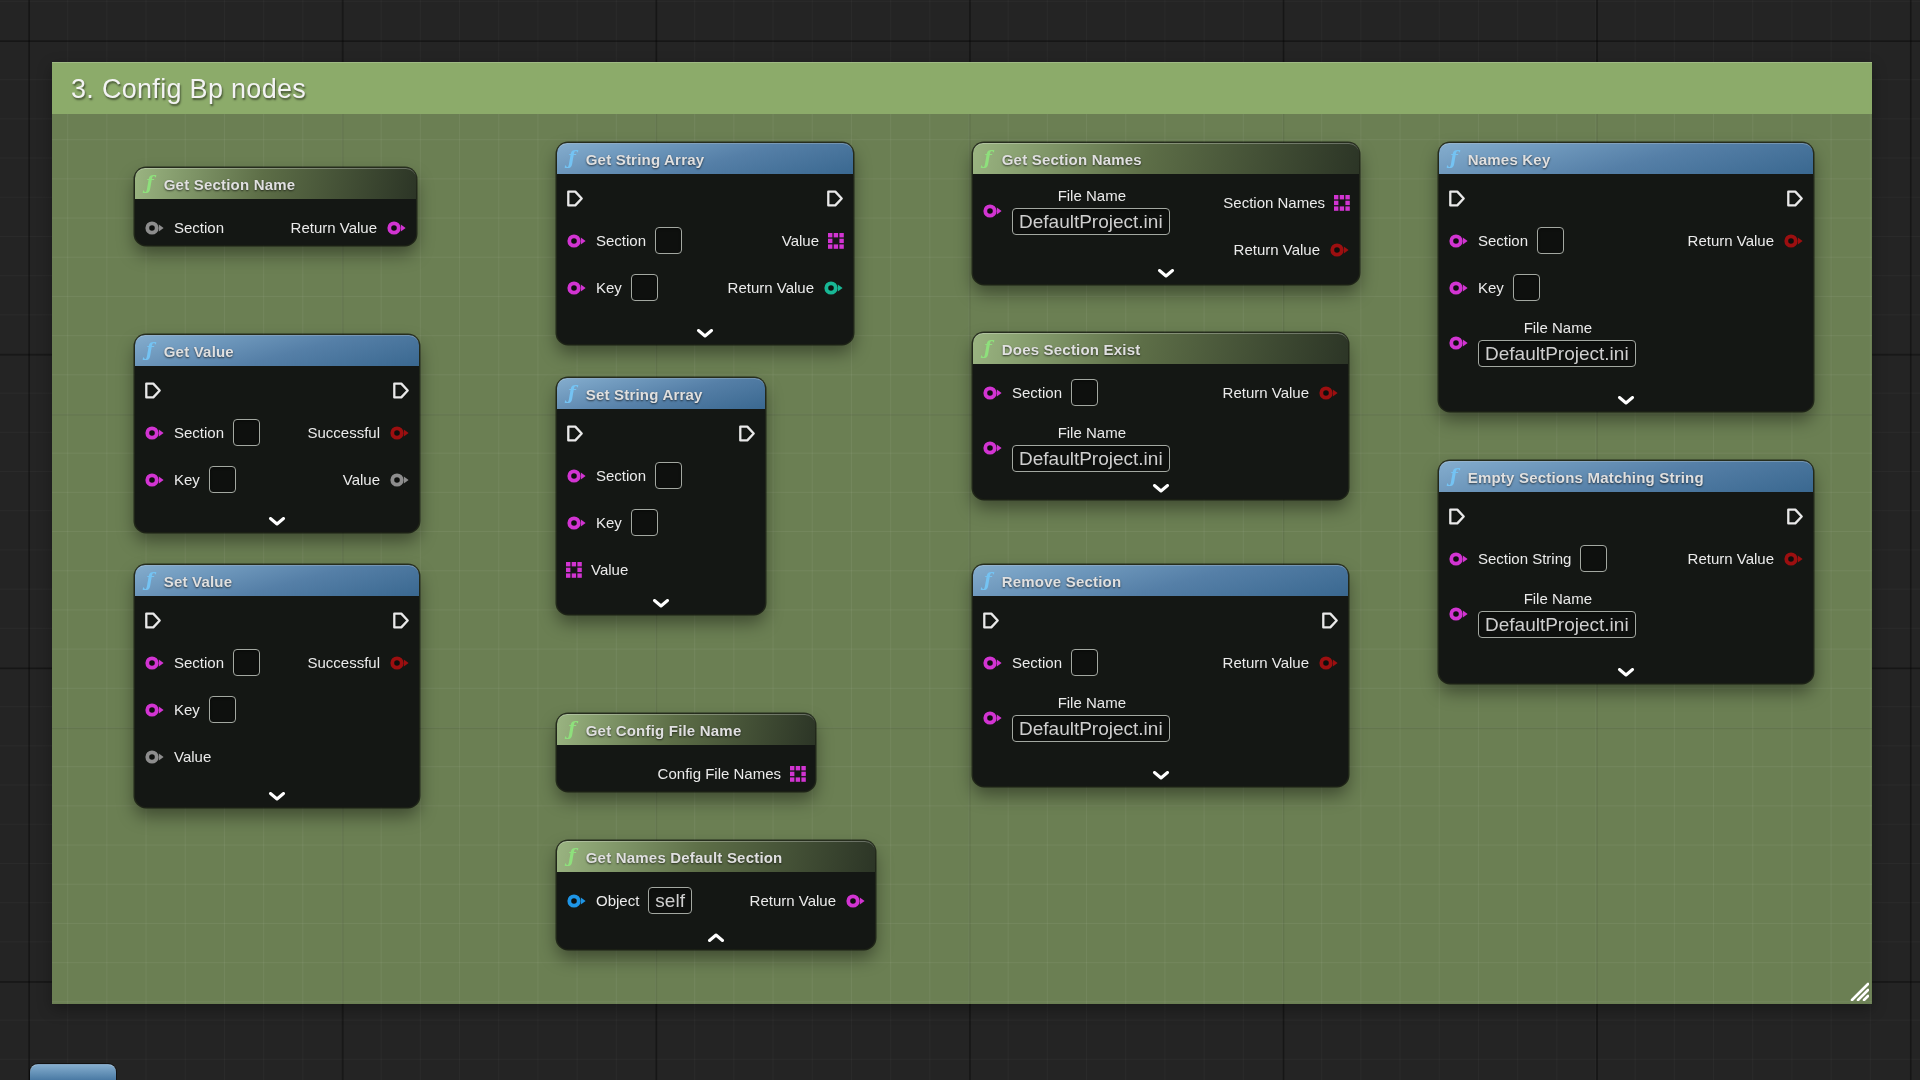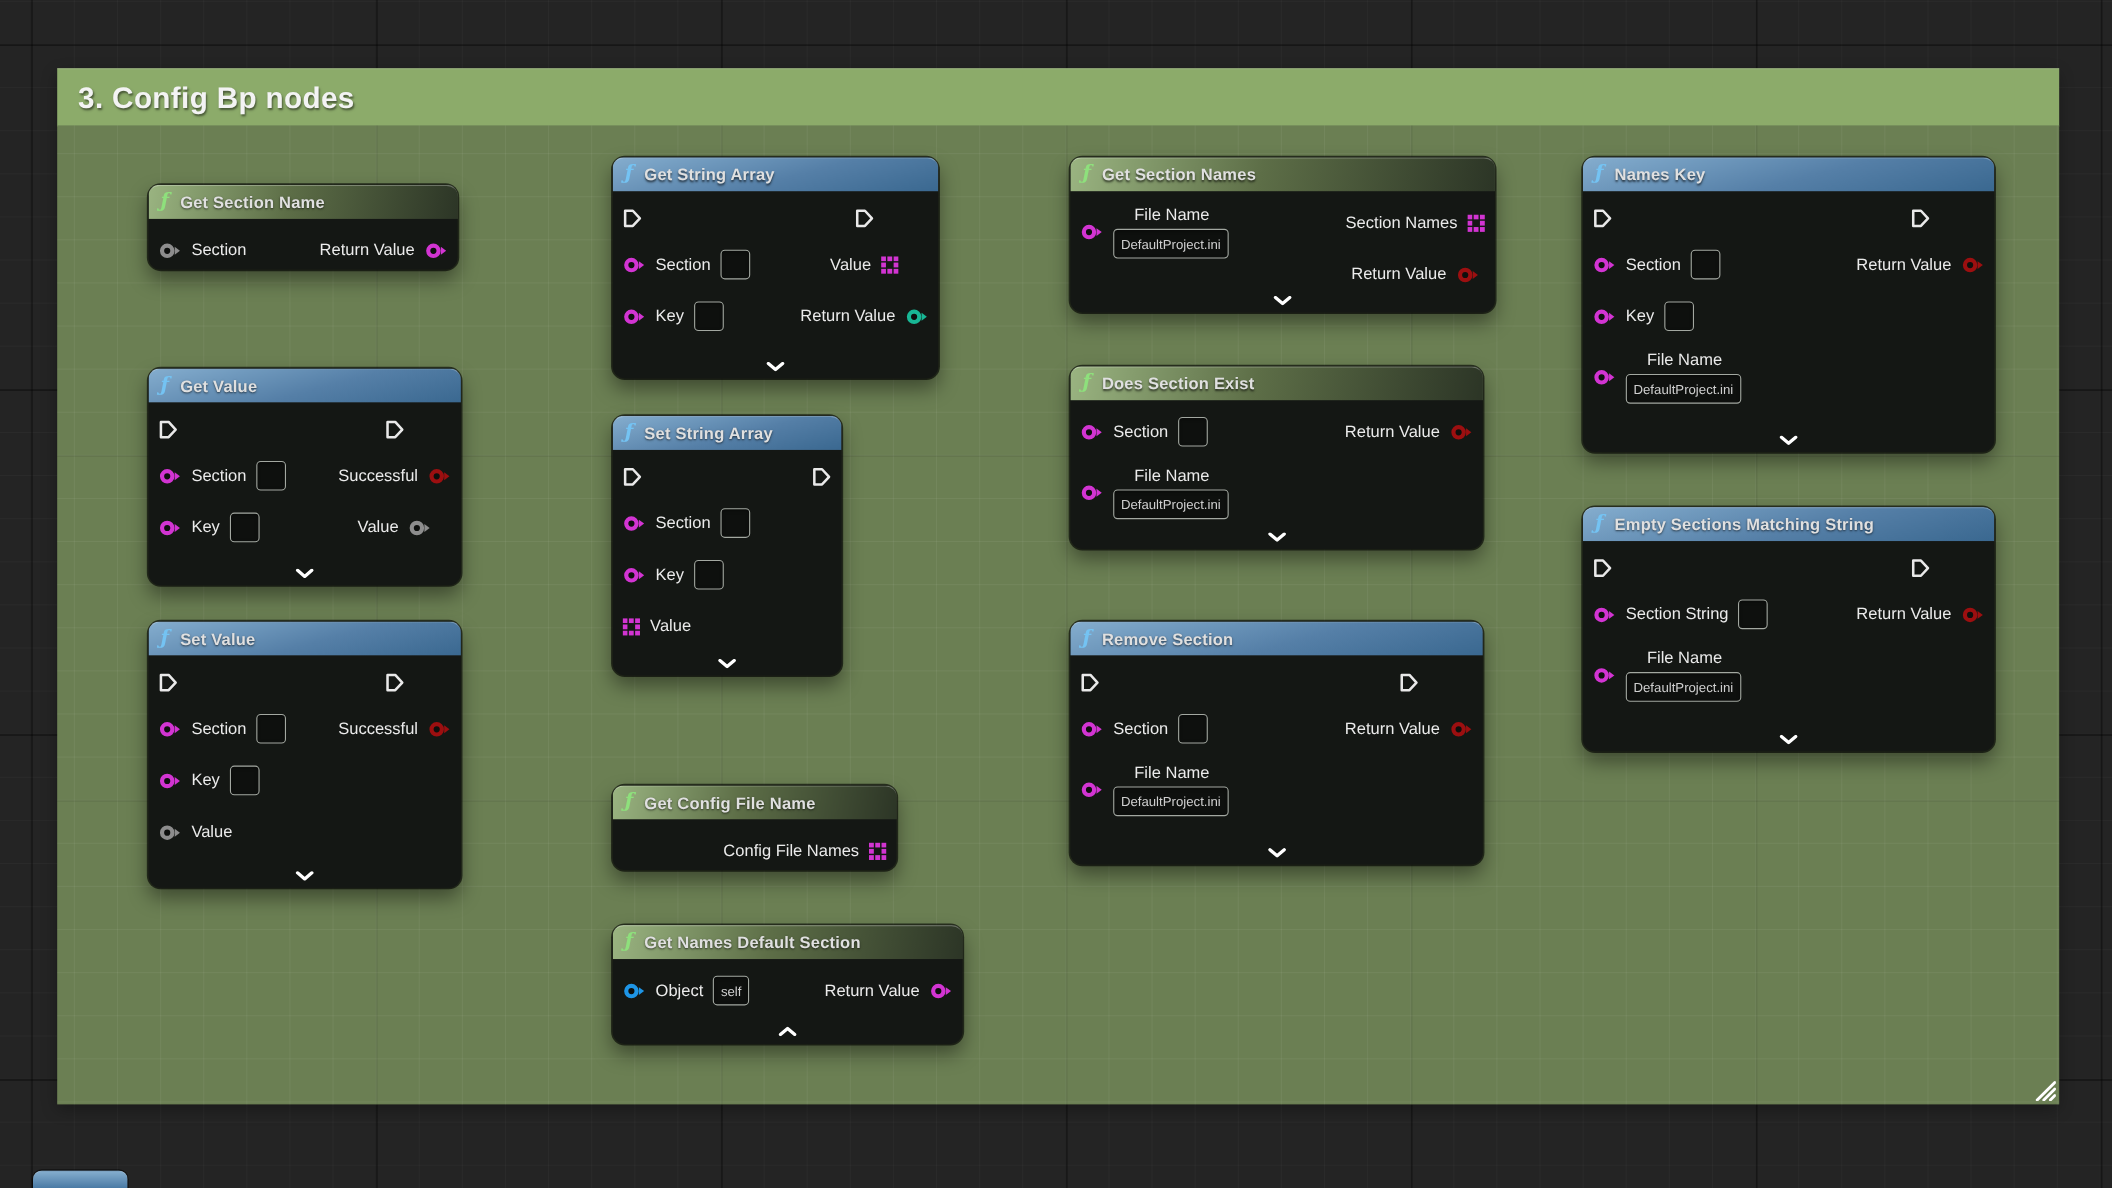--- a/index.html
+++ b/index.html
@@ -14,21 +14,21 @@
     background-size:313.6px 313.6px,313.6px 313.6px,39.2px 39.2px,39.2px 39.2px;
     background-position:28px 40px,28px 40px,28px 40px,28px 40px;
     font-family:"Liberation Sans",sans-serif;
   }
   
   #comment{position:absolute;left:52px;top:62px;width:1820px;height:942px;
     box-shadow:0 5px 14px rgba(0,0,0,0.3);}
   .comment-header{height:52px;background:var(--comment-header,#8cab6a);
     display:flex;align-items:center;padding:0 19px;
     border-top:1px solid rgba(255,255,255,0.18);}
-  .comment-title{font-weight:bold;font-size:27px;color:#f3f3f3;
+  .comment-title{font-weight:normal;font-size:27px;color:#f3f3f3;
     text-shadow:1px 2px 2px rgba(0,0,0,0.5);letter-spacing:0.3px;}
   .comment-body{position:absolute;left:0;right:0;top:52px;bottom:0;
     background-color:var(--comment-body,#6b7f53);
     background-image:
       linear-gradient(rgba(0,0,0,0.07) 1.5px, transparent 1.5px),
       linear-gradient(90deg, rgba(0,0,0,0.07) 1.5px, transparent 1.5px),
       linear-gradient(rgba(255,255,255,0.055) 1px, transparent 1px),
       linear-gradient(90deg, rgba(255,255,255,0.055) 1px, transparent 1px);
     background-size:313.6px 313.6px,313.6px 313.6px,39.2px 39.2px,39.2px 39.2px;
     background-position:-24px -14px,-24px -14px,-24px -14px,-24px -14px;}
@@ -40,29 +40,29 @@
   .node-header{height:31px;flex:0 0 31px;border-radius:10px 10px 0 0;
     display:flex;align-items:center;gap:10px;padding:0 11px;
     border-top:1px solid rgba(255,255,255,0.28);box-sizing:border-box;}
   .fn-icon{font-family:"DejaVu Serif",serif;font-style:italic;font-weight:bold;
     font-size:18px;line-height:1;transform:translateY(-1px);}
   .node-title{font-weight:bold;font-size:15px;color:#e0e0e0;
     text-shadow:0 1px 2px rgba(0,0,0,0.65);letter-spacing:0.2px;white-space:nowrap;}
   .node-body{flex:1;display:flex;justify-content:space-between;
     padding:5px 9px 18px 9px;}
   .col{display:flex;flex-direction:column;}
-  .out-col{align-items:center;}
+  .out-col{align-items:flex-end;}
   .pin-row{display:flex;align-items:center;gap:9px;height:47px;flex:0 0 auto;}
   .pin-row.exec{height:38px;}
   .pin-row.tall{height:64px;}
   .pin-icon{display:inline-flex;align-items:center;}
   .pin-label{font-size:15px;color:#ebebeb;white-space:nowrap;}
   .pin-box{display:inline-flex;align-items:center;justify-content:flex-start;
     min-width:13px;height:25px;padding:0 6px;border:1.5px solid #a3a8a1;
-    border-radius:4px;background:rgba(0,0,0,0.28);color:#cfcfcf;font-size:12px;
+    border-radius:4px;background:rgba(0,0,0,0.28);color:#cfcfcf;font-size:19px;
     box-shadow:inset 0 1px 3px rgba(0,0,0,0.45);white-space:nowrap;}
   .pin-stack{display:flex;flex-direction:column;gap:4px;align-items:center;}
   .pin-stack .pin-label{margin-left:2px;}
   .expander{position:absolute;bottom:5px;left:50%;transform:translateX(-50%);
     width:24px;height:12px;display:flex;align-items:center;justify-content:center;
     cursor:pointer;}
   .expander.up{transform:translateX(-50%) rotate(180deg);}
   
   #partial-node{position:absolute;left:30px;top:1064px;width:86px;height:16px;
     border-radius:8px 8px 0 0;box-shadow:0 0 0 1px rgba(0,0,0,0.5);

